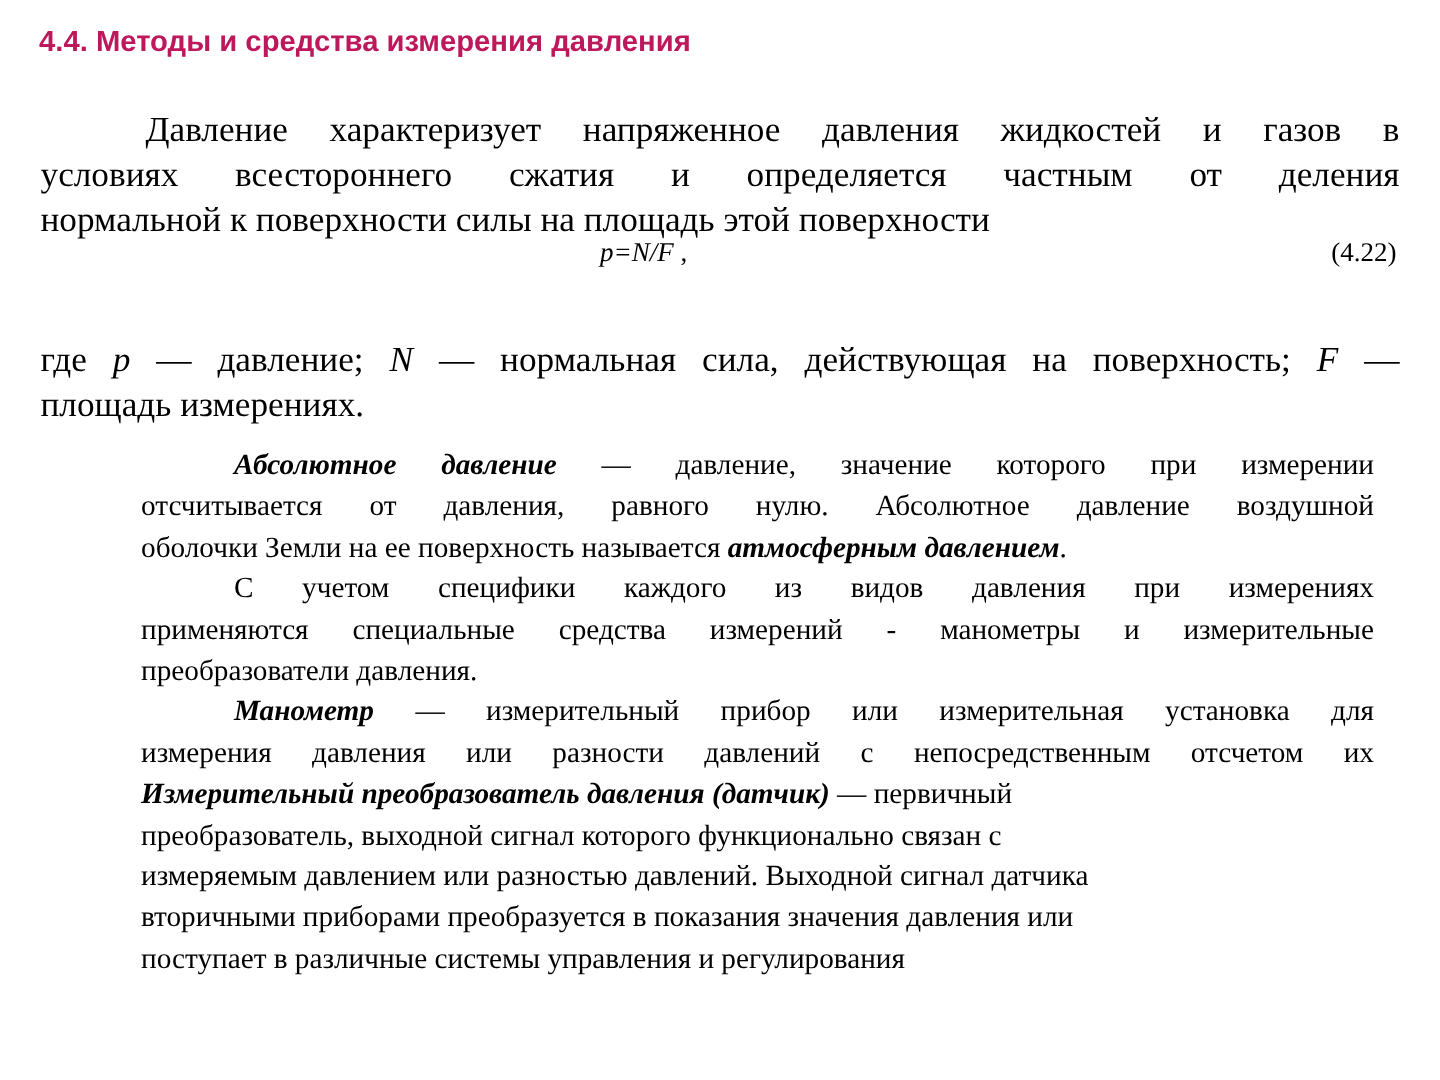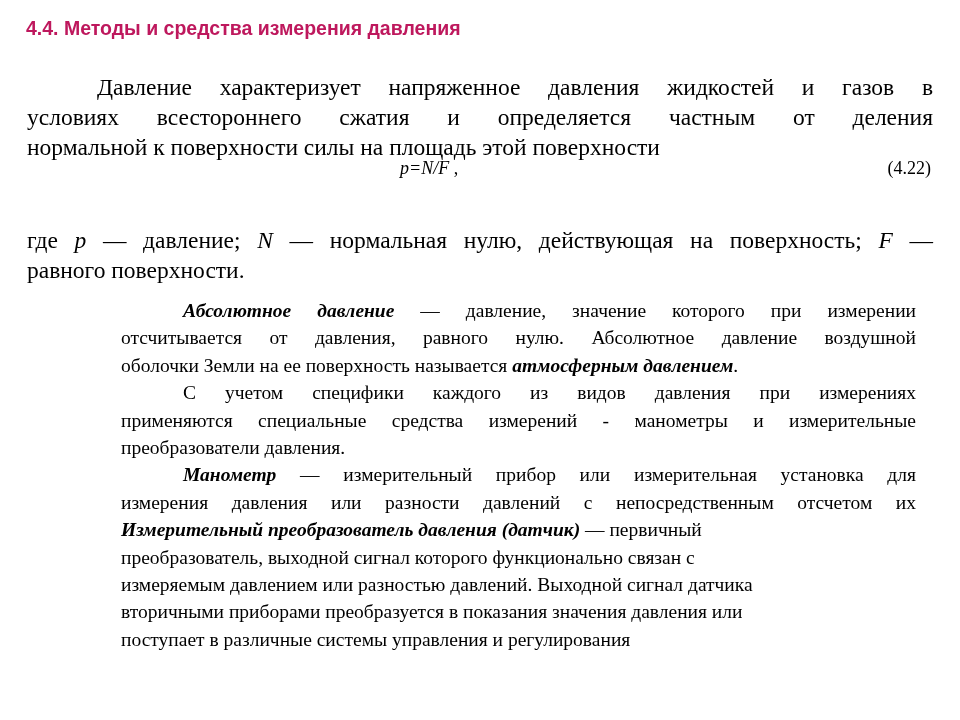--- a/index.html
+++ b/index.html
@@ -84,21 +84,20 @@
       position: absolute;
       left: 94px;
       top: 297px;
       width: 822px;
       font-size: 19.5px;
       line-height: 27.4px;
     }
     .box .line {
       display: block;
       white-space: nowrap;
-      margin-left: 27px;
     }
     .box .line.just {
       text-align: justify;
       text-align-last: justify;
     }
     .box .indent { padding-left: 62px; }
     .box b i, .box .term {
       font-weight: bold;
       font-style: italic;
     }
@@ -113,22 +112,22 @@
   <span class="line">условиях всестороннего сжатия и определяется частным от деления</span>
   <span class="line last">нормальной к поверхности силы на площадь этой поверхности</span>
 </div>
 
 <div class="formula-row">
   <span class="formula"><span>p=N/F</span><span class="comma"> ,</span></span>
   <span class="eqnum">(4.22)</span>
 </div>
 
 <div class="where">
-  <span class="line just"><span>где </span><i>p</i><span> — давление; </span><i>N</i><span> — нормальная нулю, действующая на поверхность; </span><i>F</i><span> —</span></span>
-  <span class="line">равного поверхности.</span>
+  <span class="line just"><span>где </span><i>p</i><span> — давление; </span><i>N</i><span> — нормальная сила, действующая на поверхность; </span><i>F</i><span> —</span></span>
+  <span class="line">площадь измерениях.</span>
 </div>
 
 <div class="box">
 
   <span class="line just indent"><span class="term">Абсолютное давление</span><span> — давление, значение которого при измерении</span></span>
   <span class="line just">отсчитывается от давления, равного нулю. Абсолютное давление воздушной</span>
   <span class="line"><span>оболочки Земли на ее поверхность называется </span><span class="term">атмосферным давлением</span><span>.</span></span>
 
   <span class="line just indent">С учетом специфики каждого из видов давления при измерениях</span>
   <span class="line just">применяются специальные средства измерений - манометры и измерительные</span>

